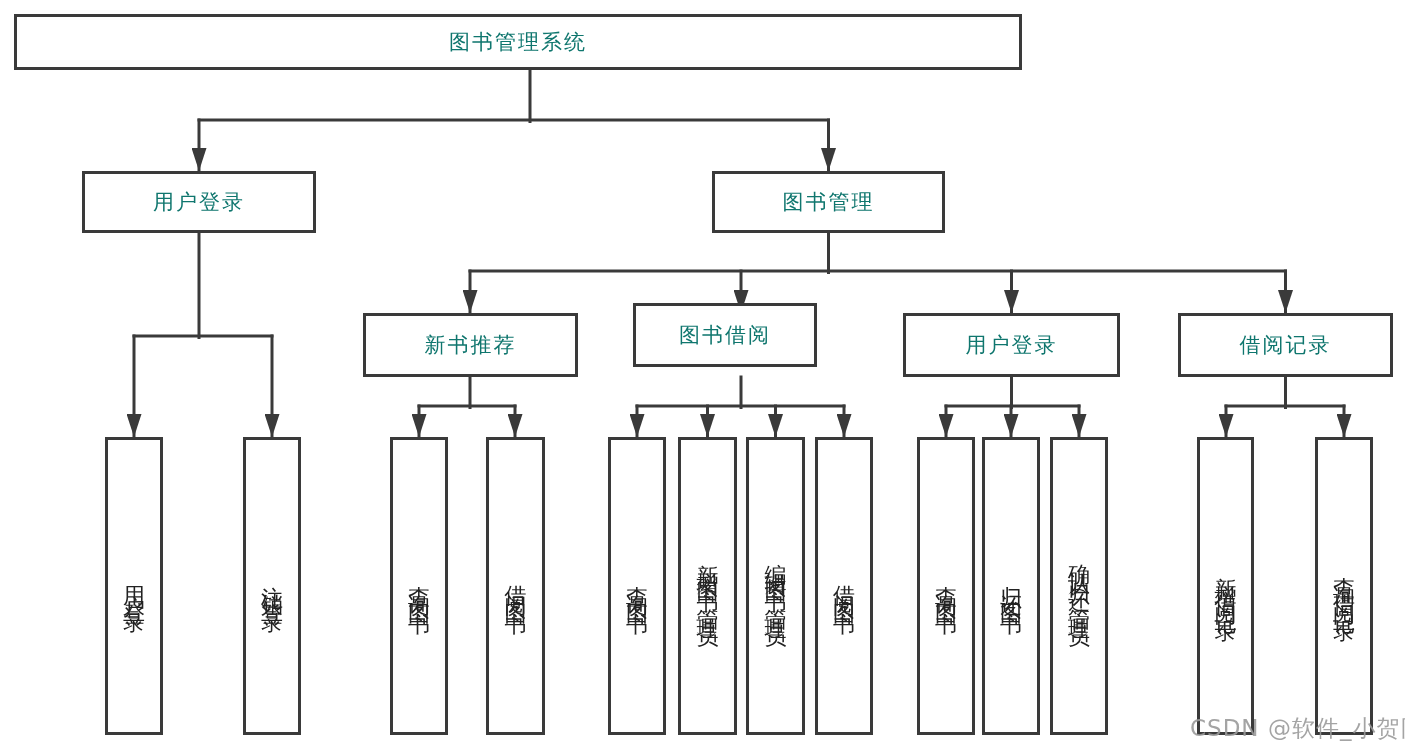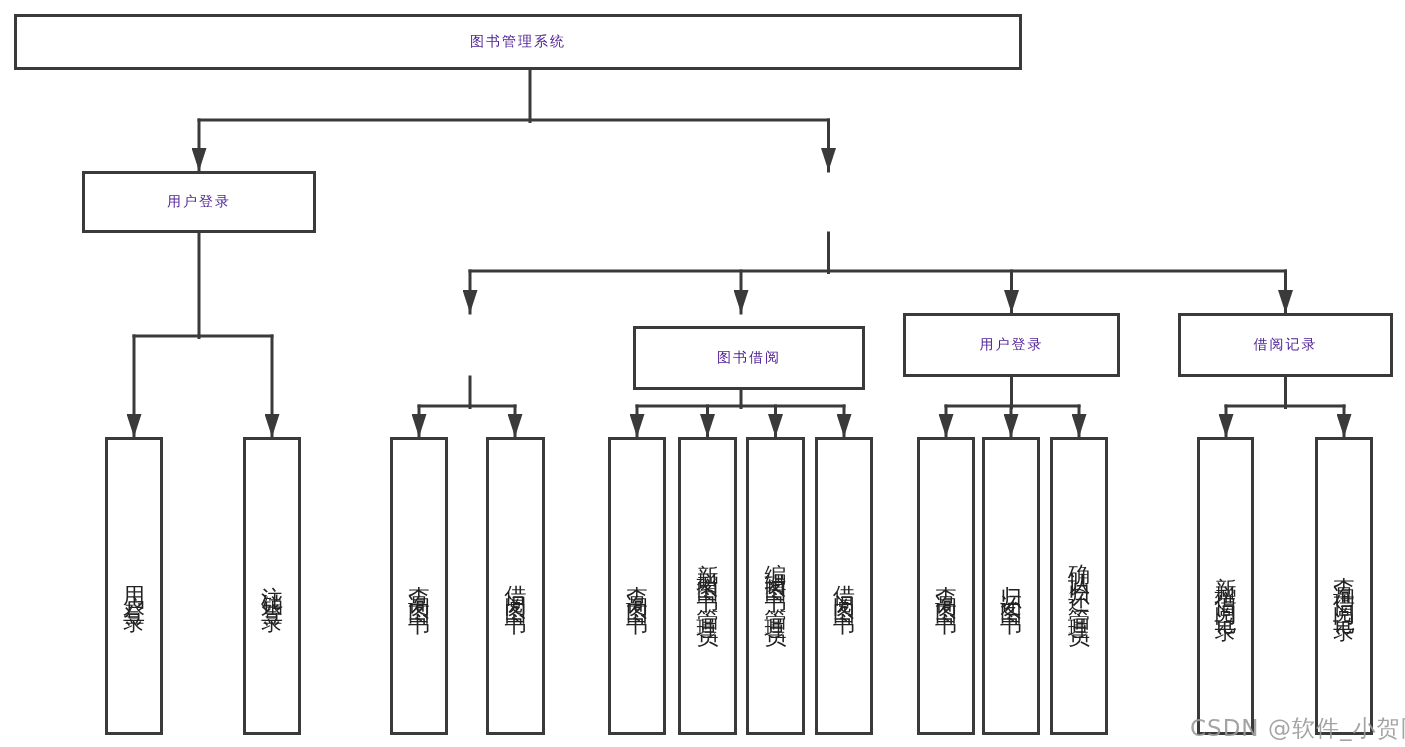--- a/index.html
+++ b/index.html
@@ -5,21 +5,21 @@
   html,body{margin:0;padding:0;background:#fff;}
   .stage{
     position:relative;width:1405px;height:747px;background:#ffffff;overflow:hidden;
     font-family:"DejaVu Sans","Liberation Sans",sans-serif;color:#222;
   }
   .stage svg{position:absolute;left:0;top:0;z-index:1;}
   .box{
     position:absolute;box-sizing:border-box;background:#ffffff;border:3px solid #3a3a3a;
     display:flex;align-items:center;justify-content:center;z-index:2;
   }
-  .h span{font-size:14px;letter-spacing:2px;white-space:nowrap;color:#4c1d95;}
+  .h span{font-size:21px;letter-spacing:2px;white-space:nowrap;color:#0f766e;}
   .v span{
     writing-mode:vertical-rl;font-size:22px;letter-spacing:9px;line-height:1;
     white-space:nowrap;color:#222;
   }
   .wm{
     position:absolute;left:1190px;top:713px;z-index:6;font-size:23px;letter-spacing:1px;
     color:#9b9b9b;opacity:.9;white-space:nowrap;
   }
 </style>
 </head>
@@ -70,22 +70,28 @@
     </g>
   </svg>
 
   <div class="box h" style="left:14px;top:14px;width:1008px;height:56px">
     <span>图书管理系统</span>
   </div>
 
   <div class="box h" style="left:82px;top:171px;width:234px;height:62px">
     <span>用户登录</span>
   </div>
+  <div class="box h" style="left:712px;top:171px;width:233px;height:62px">
+    <span>图书管理</span>
+  </div>
 
-  <div class="box h" style="left:633px;top:326px;width:232px;height:64px">
+  <div class="box h" style="left:363px;top:313px;width:215px;height:64px">
+    <span>新书推荐</span>
+  </div>
+  <div class="box h" style="left:633px;top:303px;width:184px;height:64px">
     <span>图书借阅</span>
   </div>
   <div class="box h" style="left:903px;top:313px;width:217px;height:64px">
     <span>用户登录</span>
   </div>
   <div class="box h" style="left:1178px;top:313px;width:215px;height:64px">
     <span>借阅记录</span>
   </div>
 
   <div class="box v" style="left:105px;top:437px;width:58px;height:298px">

